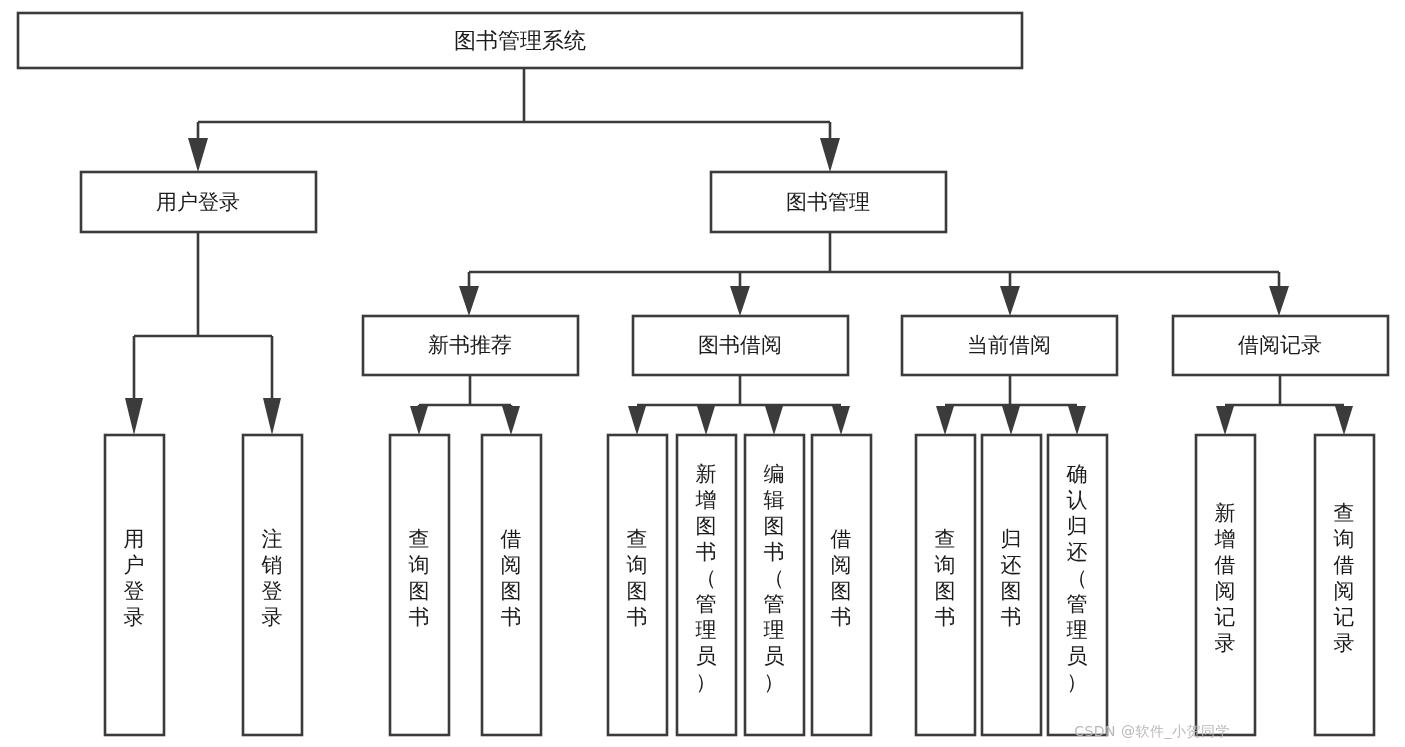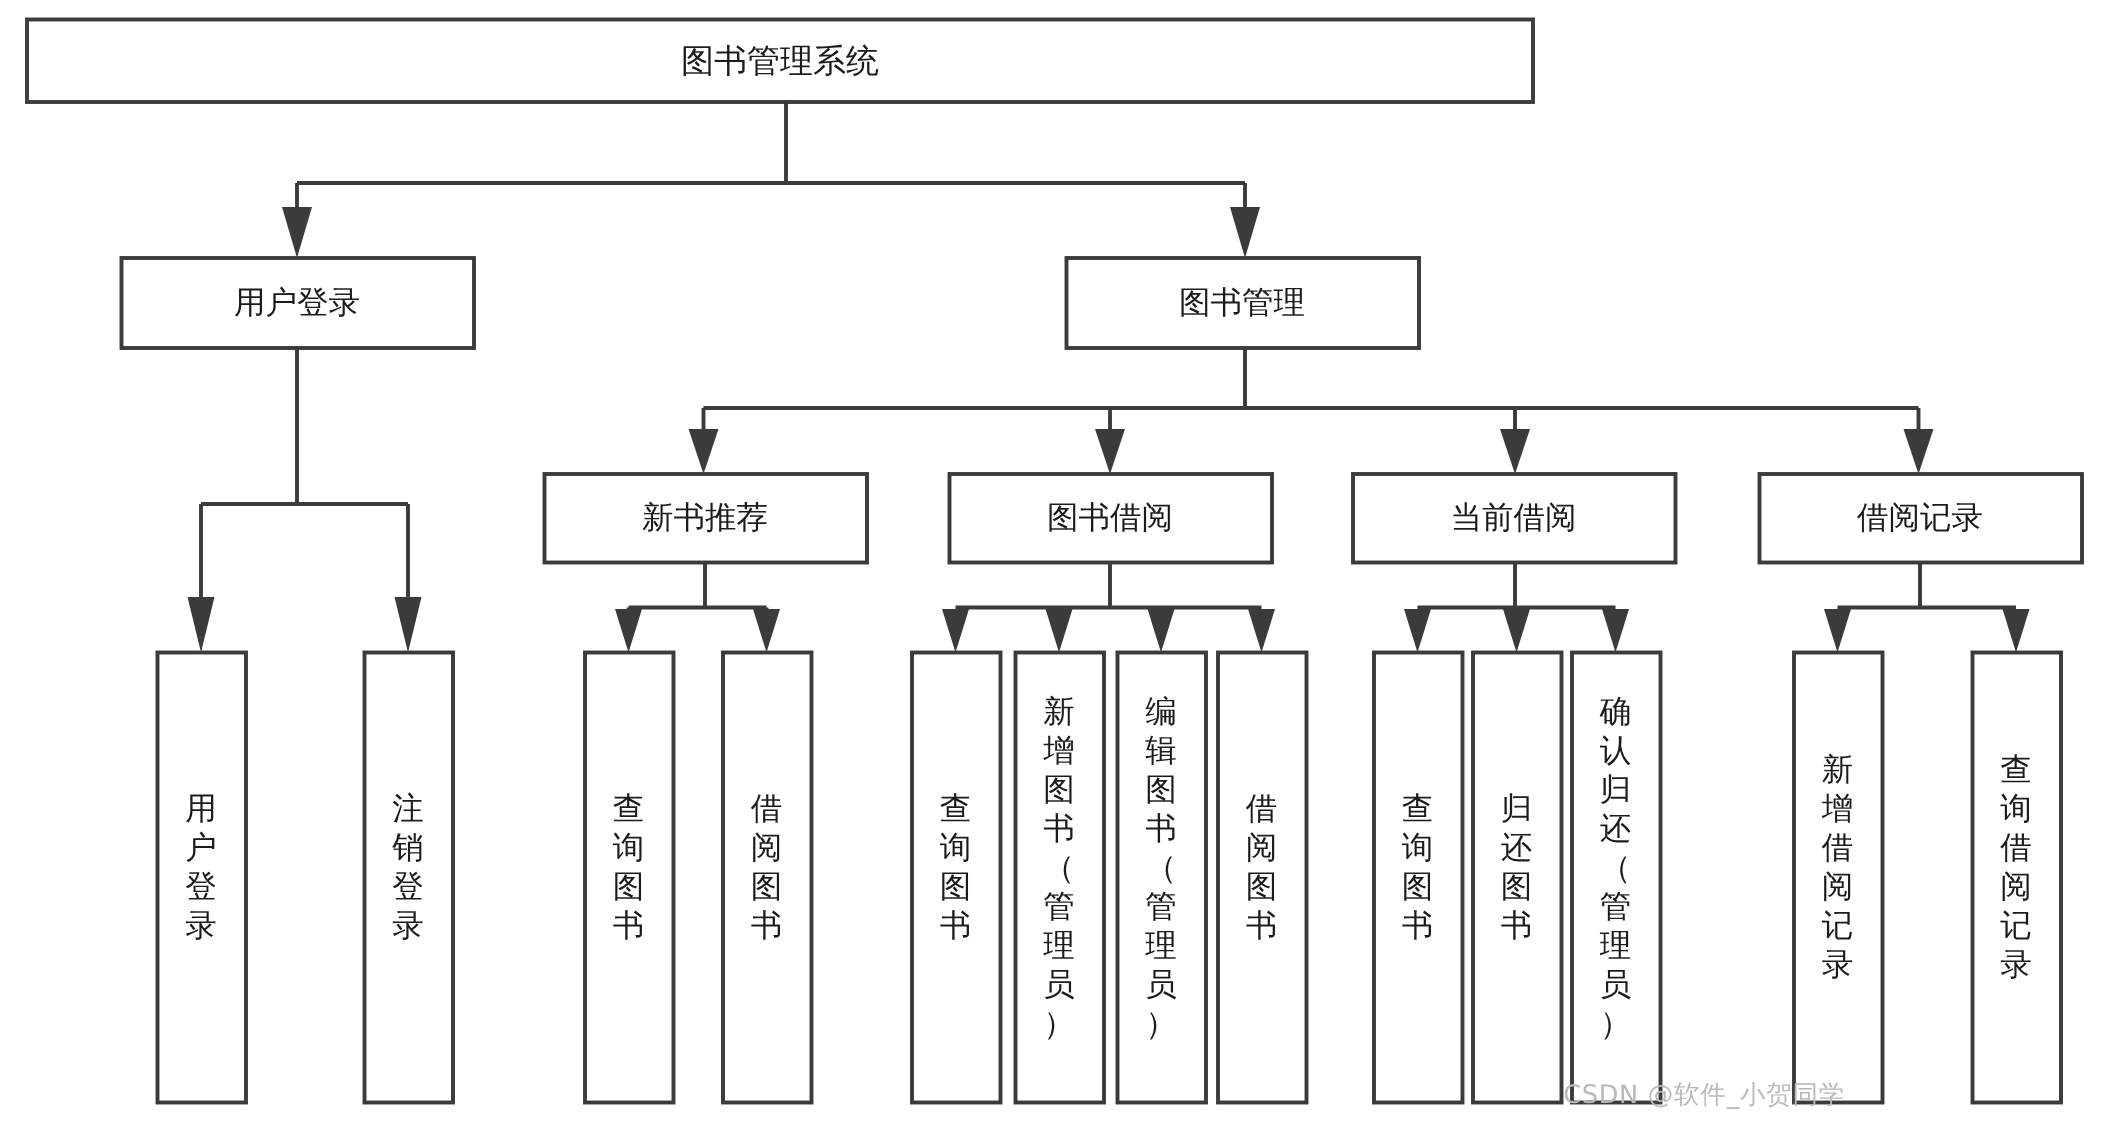--- a/index.html
+++ b/index.html
@@ -56,21 +56,21 @@
   }
   .arrow-head {
     fill: #3b3b3b;
     stroke: none;
   }
   .watermark-text {
     position: absolute;
     right: 12px;
     bottom: 6px;
     font-family: "DejaVu Sans", "Liberation Sans", sans-serif;
-    font-size: 17px;
+    font-size: 14px;
     color: #b9b9b9;
     letter-spacing: 0.5px;
     white-space: nowrap;
     pointer-events: none;
   }
 </style>
 </head>
 <body>
 
 <div id="diagram-root">

